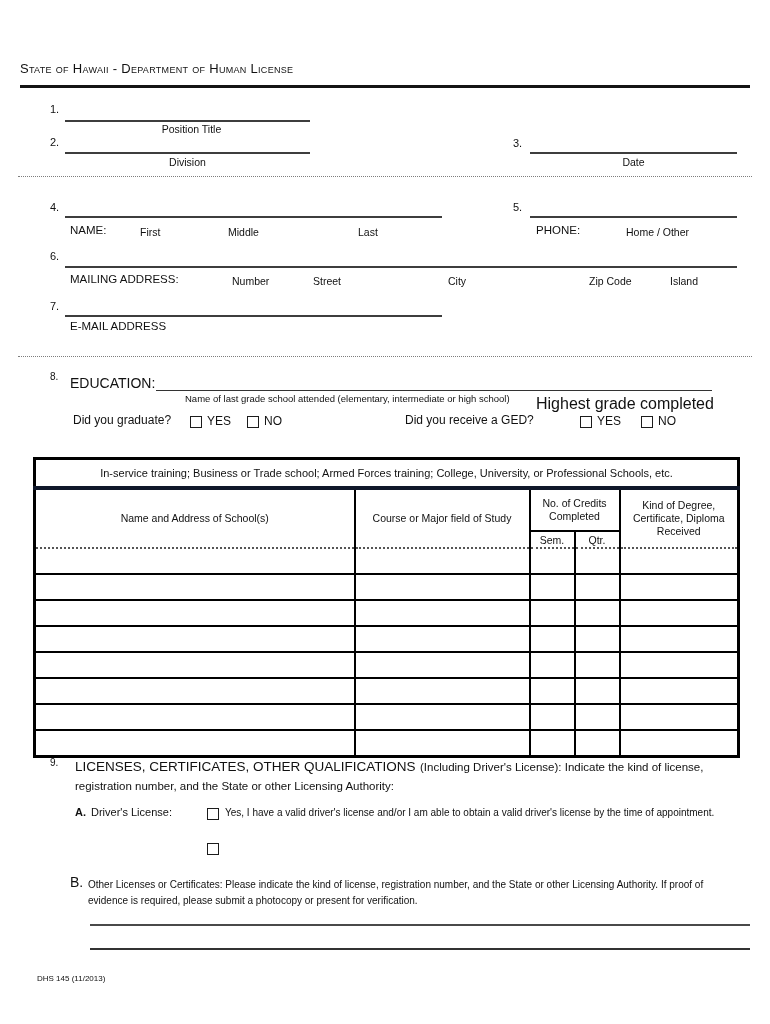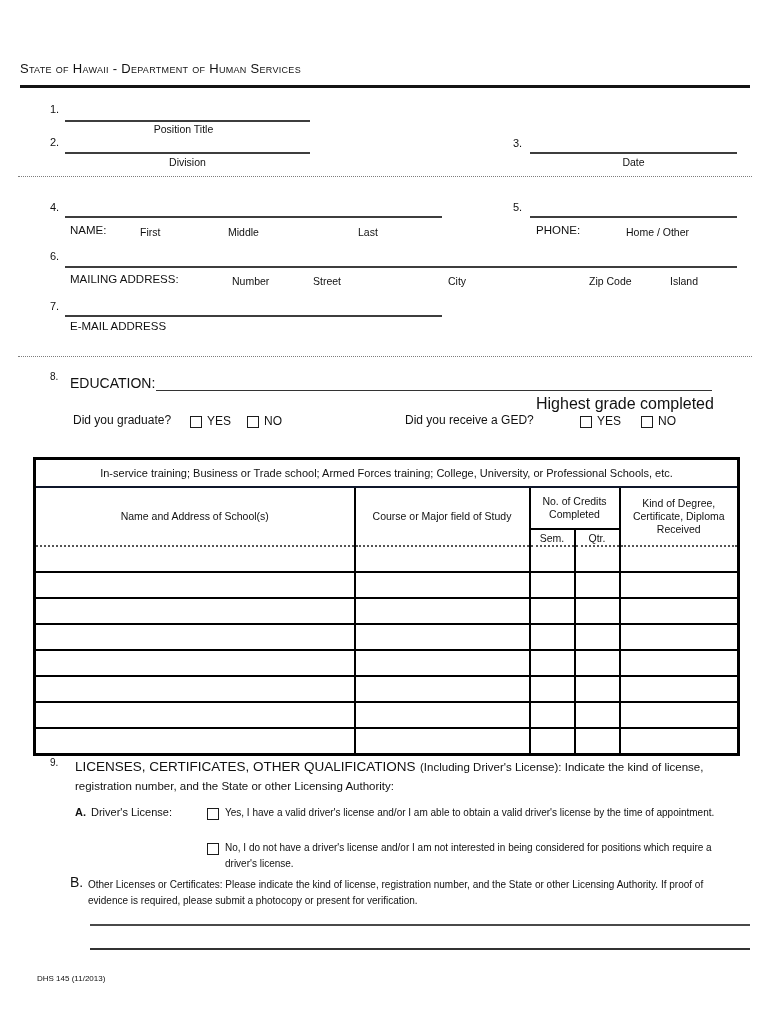--- a/index.html
+++ b/index.html
@@ -21,21 +21,21 @@
   .num { font-size:11px; }
   .num-sm { font-size:10px; }
   .fline { border-bottom:2px solid #3d3d3d; height:12px; }
   .sublabel { font-size:10.5px; }
   .biglabel { font-size:11.5px; }
   .dashline { height:0; border-top:1.5px dotted #7d7d7d; }
 
   
   #f1-num { left:50px; top:103px; }
   #f1-line { left:65px; top:108px; width:245px; }
-  #f1-label { left:61px; top:123px; width:245px;text-align:center; }
+  #f1-label { left:69px; top:123px; width:245px;text-align:center; }
   #f2-num { left:50px; top:136px; }
   #f2-line { left:65px; top:140px; width:245px; }
   #f2-label { left:65px; top:156px; width:245px; }
   #f3-num { left:513px; top:137px; }
   #f3-line { left:530px; top:140px; width:207px; }
   #f3-label { left:530px; top:156px; width:207px; }
   #dash-1 { left:18px; top:176px; width:734px; }
 
   
   #f4-num { left:50px; top:201px; }
@@ -80,21 +80,21 @@
   #ged-no { left:658px; top:414px; }
   .cb { display:inline-block; width:10px; height:10px; border:1.5px solid #1c1c1c; background:#fff; }
 
   
   #training-table {
     position:absolute; left:33px; top:457px; width:704px;
     border-collapse:collapse; table-layout:fixed; font-size:10.5px;
   }
   #training-table { border:3px solid #000; }
   #training-table th, #training-table td { border:2px solid #000; font-weight:normal; padding:0 3px; text-align:center; vertical-align:middle; }
-  #training-table .tbl-title th { height:26px; font-size:11px; border-bottom:2px solid #0f172a; }
+  #training-table .tbl-title th { height:26px; font-size:11px; border-bottom:4px solid #0f172a; }
   #training-table .tbl-hdr th { height:40px; line-height:13px; }
   #training-table .tbl-sub th { height:15px; }
   #training-table .hb { border-bottom:2px dotted #555; }
   #training-table tbody tr:first-child td { border-top:2px dotted #555; }
   #training-table tbody td { height:24px; }
 
   
   #lic-num { left:50px; top:757px; }
   #lic-heading { left:75px; top:757px; width:642px; line-height:17px; }
   .head-big { font-size:13.5px; }
@@ -111,21 +111,21 @@
   #blank-line-1 { left:90px; top:924px; width:660px; height:0; border-top:2px solid #4a4a4a; }
   #blank-line-2 { left:90px; top:948px; width:660px; height:0; border-top:2px solid #333; }
 
   #form-number { left:37px; top:974px; font-size:8px; }
 </style>
 </head>
 <body>
 
 <div id="page">
 
-  <div id="form-subtitle" class="abs">State of Hawaii - Department of Human Services</div>
+  <div id="form-subtitle" class="abs">State of Hawaii - Department of Human License</div>
   <div id="top-rule" class="abs"></div>
 
   <div id="f1-num" class="abs num">1.</div>
   <div id="f1-line" class="abs fline"></div>
   <div id="f1-label" class="abs sublabel ctr">Position Title</div>
 
   <div id="f2-num" class="abs num">2.</div>
   <div id="f2-line" class="abs fline"></div>
   <div id="f2-label" class="abs sublabel ctr">Division</div>
 
@@ -158,20 +158,21 @@
 
   <div id="f7-num" class="abs num">7.</div>
   <div id="f7-line" class="abs fline"></div>
   <div id="f7-label" class="abs biglabel">E-MAIL ADDRESS</div>
 
   <div id="dash-2" class="abs dashline"></div>
 
   <div id="ed-num" class="abs num-sm">8.</div>
   <div id="ed-label" class="abs">EDUCATION:</div>
   <div id="ed-line" class="abs"></div>
+  <div id="ed-hint-school" class="abs">Name of last grade school attended (elementary, intermediate or high school)</div>
   <div id="ed-hint-grade" class="abs">Highest grade completed</div>
 
   <div id="grad-q" class="abs qtext">Did you graduate?</div>
   <span id="grad-yes-cb" class="abs cb"></span>
   <div id="grad-yes" class="abs qtext">YES</div>
   <span id="grad-no-cb" class="abs cb"></span>
   <div id="grad-no" class="abs qtext">NO</div>
 
   <div id="ged-q" class="abs qtext">Did you receive a GED?</div>
   <span id="ged-yes-cb" class="abs cb"></span>
@@ -266,21 +267,20 @@
   <div id="lic-heading" class="wrap">
     <span class="head-big">LICENSES, CERTIFICATES, OTHER QUALIFICATIONS</span>
     <span class="head-small">(Including Driver's License):  Indicate the kind of license, registration number, and the State or other Licensing Authority:</span>
   </div>
 
   <div id="a-letter" class="abs">A.</div>
   <div id="a-label" class="abs"><span class="b">Driver's License</span><span>:</span></div>
   <span id="a-yes-cb" class="abs cb"></span>
   <div id="a-yes-text" class="wrap body-txt">Yes, I have a valid driver's license and/or I am able to obtain a valid driver's license by the time of appointment.</div>
   <span id="a-no-cb" class="abs cb"></span>
-  <div id="a-no-text" class="wrap body-txt">No, I do not have a driver's license and/or I am not interested in being considered for positions which require a driver's license.</div>
 
   <div id="b-letter" class="abs">B.</div>
   <div id="b-text" class="wrap body-txt"><span class="b">Other Licenses or Certificates</span><span>:</span><span>  Please indicate the kind of license, registration number, and the State or other Licensing Authority.  If proof of evidence is required, please submit a photocopy or present for verification.</span></div>
 
   <div id="blank-line-1" class="abs"></div>
   <div id="blank-line-2" class="abs"></div>
 
   <div id="form-number" class="abs">DHS 145 (11/2013)</div>
 </div>
 

